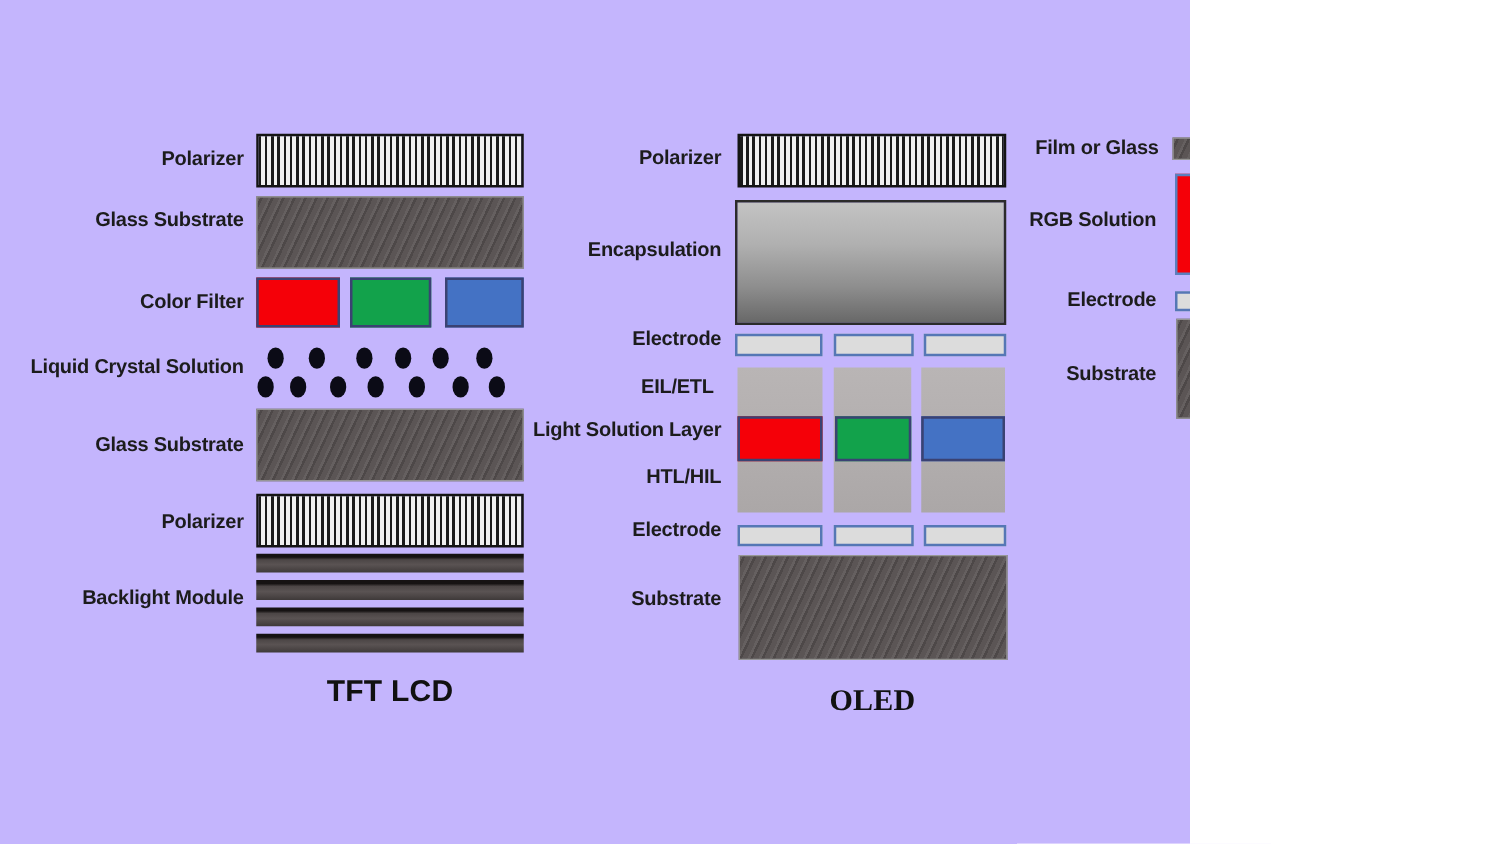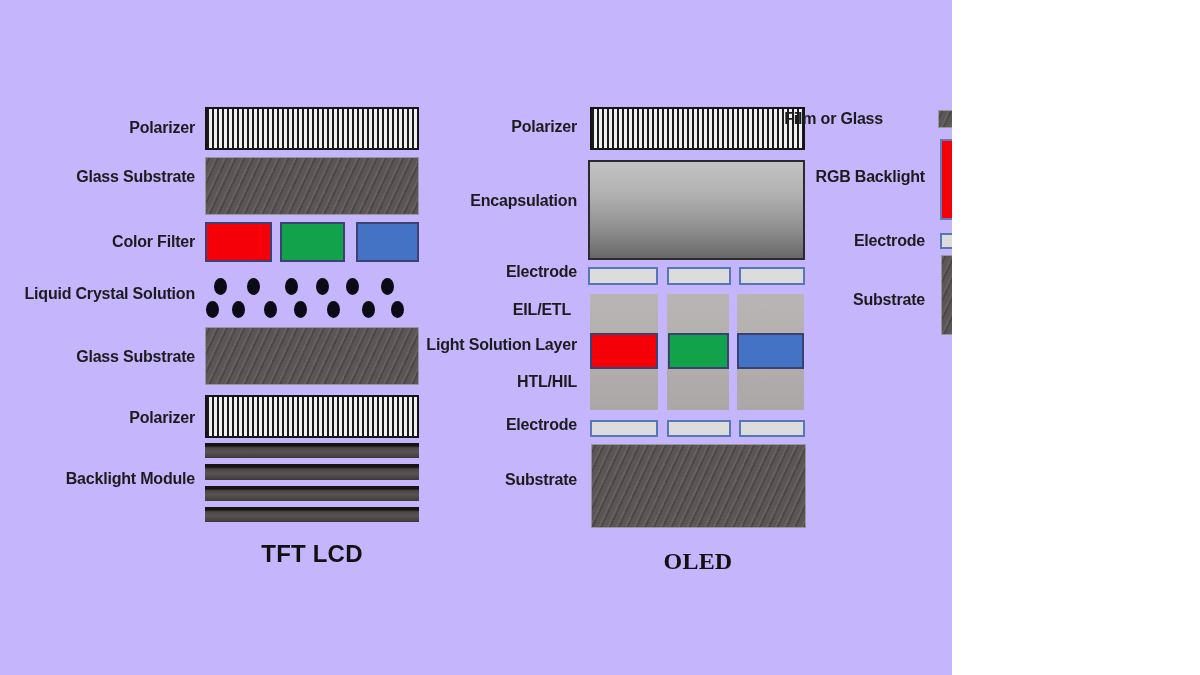--- a/index.html
+++ b/index.html
@@ -129,22 +129,22 @@
     <div class="layer electrode" style="left:590px;top:420px;width:68px;height:17px;"></div>
     <div class="layer electrode" style="left:667px;top:420px;width:64px;height:17px;"></div>
     <div class="layer electrode" style="left:739px;top:420px;width:66px;height:17px;"></div>
 
     <div class="layer glass" style="left:591px;top:444px;width:215px;height:84px;"></div>
 
     <div class="title" style="left:590px;top:548px;width:216px;font-family:Liberation Serif, serif;">OLED</div>
   </div>
 
   <div>
-    <div class="lbl" style="left:693px;top:108px;width:190px;">Film or Glass</div>
-    <div class="lbl" style="left:735px;top:166px;width:190px;">RGB Backlight</div>
+    <div class="lbl" style="left:693px;top:108px;width:190px;padding-left:44px;">Film or Glass</div>
+    <div class="lbl" style="left:735px;top:166px;width:190px;">RGB Solution</div>
     <div class="lbl" style="left:735px;top:230px;width:190px;">Electrode</div>
     <div class="lbl" style="left:735px;top:289px;width:190px;">Substrate</div>
 
     <div class="layer glass" style="left:938px;top:110px;width:214px;height:18px;"></div>
 
     <div class="layer chip led-chip red" style="left:940px;top:139px;width:68px;height:81px;"></div>
     <div class="layer chip led-chip green" style="left:1016px;top:139px;width:62px;height:81px;"></div>
     <div class="layer chip led-chip blue" style="left:1091px;top:139px;width:61px;height:81px;"></div>
 
     <div class="layer electrode" style="left:940px;top:233px;width:68px;height:16px;"></div>

